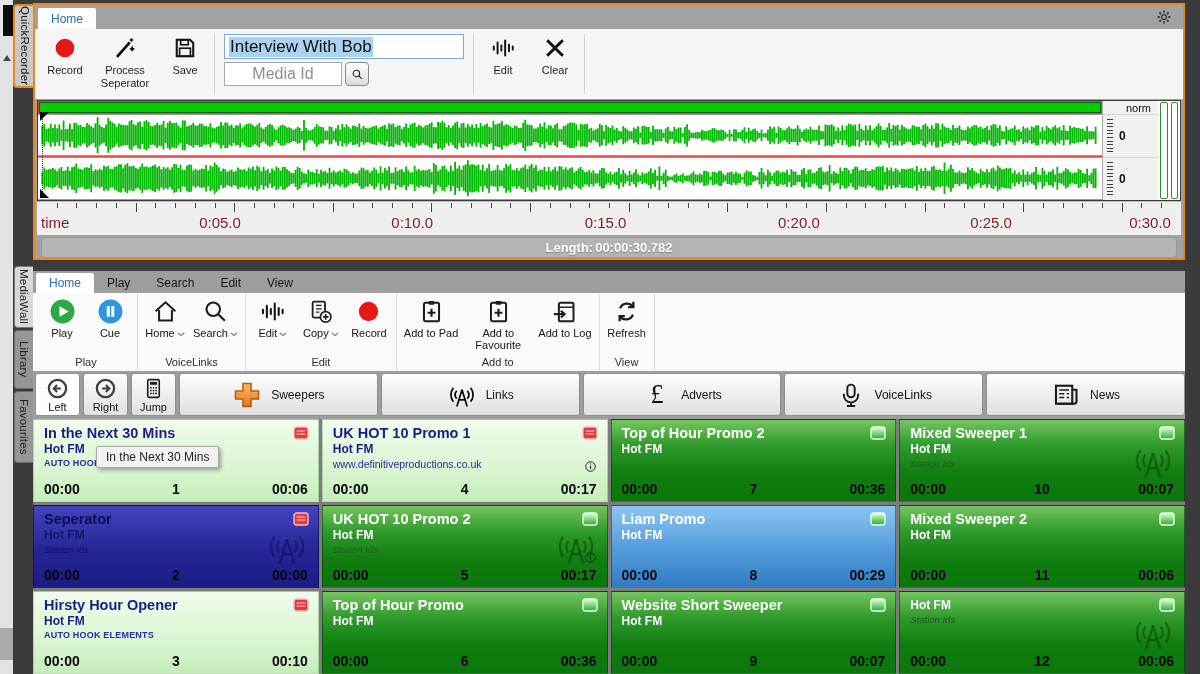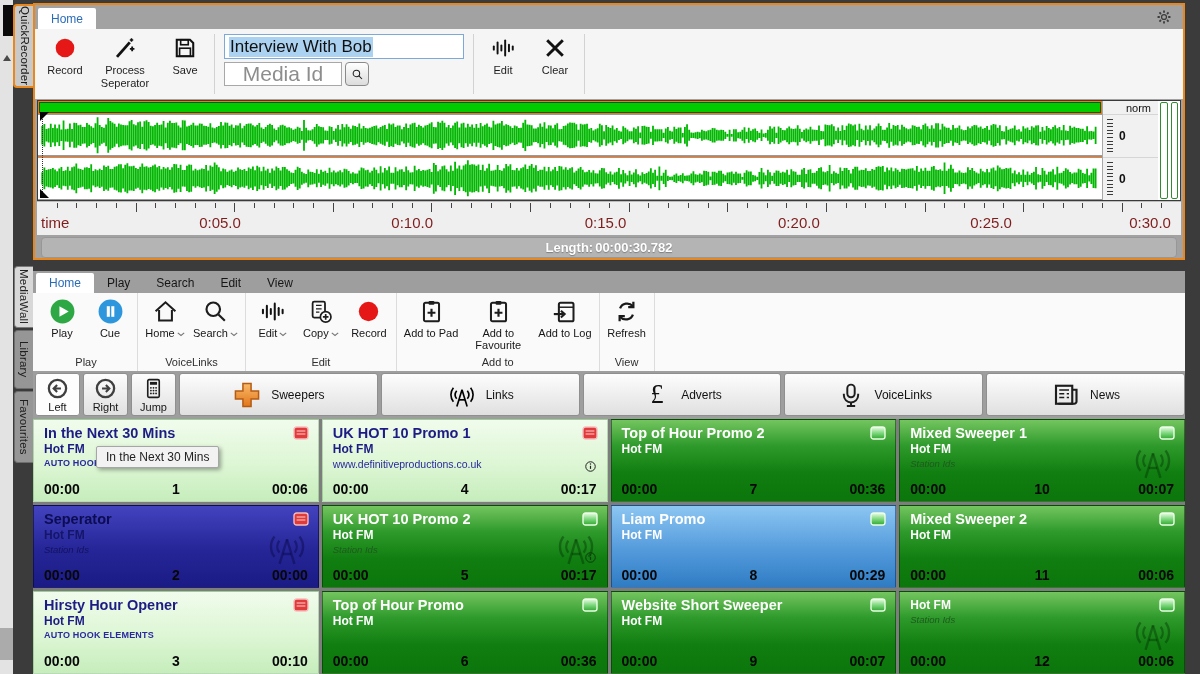--- a/index.html
+++ b/index.html
@@ -26,26 +26,26 @@
   .gearbtn svg{width:18px;height:18px;}
   .r-ribbon{position:absolute;left:0;top:24px;right:0;height:70px;background:#f5f5f5;display:flex;align-items:stretch;padding:2px 4px;box-sizing:border-box;}
   .rb{display:flex;flex-direction:column;align-items:center;justify-content:flex-start;gap:3px;padding:4px 5px;min-width:42px;cursor:pointer;}
   .rb .rb-ic svg{width:26px;height:26px;}
   .rb .lbl{font-size:11px;color:#1d1d1d;text-align:center;line-height:1.15;}
   .vsep{width:1px;background:#d2d2d2;margin:3px 3px;}
   .inputs{display:flex;flex-direction:column;gap:3px;padding:3px 6px 0;}
   .title-box{width:240px;height:25px;border:1px solid #7DA9D8;background:#fff;display:flex;align-items:center;padding:0 4px;font-size:17px;color:#101010;cursor:text;box-sizing:border-box;}
   .title-box .sel{background:#ACD2F2;padding:0 1px;white-space:nowrap;}
   .media-row{display:flex;align-items:center;gap:3px;}
-  .media-input{width:118px;height:24px;border:1px solid #a8a8a8;background:#fff;text-align:center;font-size:21px;color:#222;font-family:"Liberation Sans",sans-serif;box-sizing:border-box;}
+  .media-input{width:118px;height:24px;border:1px solid #a8a8a8;background:#fff;text-align:center;font-size:16px;color:#222;font-family:"Liberation Sans",sans-serif;box-sizing:border-box;}
   .media-input::placeholder{color:#8d8d8d;}
   .mag-btn{width:22px;height:22px;border:1px solid #8a8a8a;border-radius:4px;background:linear-gradient(#ffffff,#dcdcdc);display:flex;align-items:center;justify-content:center;color:#333;cursor:pointer;}
   .mag-btn svg{width:13px;height:13px;}
   
-  .wave-frame{position:absolute;left:2px;right:2px;top:95px;height:101px;border:1px solid #3a3a3a;background:#f97316;display:flex;box-sizing:border-box;}
+  .wave-frame{position:absolute;left:2px;right:2px;top:95px;height:101px;border:1px solid #3a3a3a;background:#ef4444;display:flex;box-sizing:border-box;}
   .wave-main{flex:1;position:relative;display:flex;flex-direction:column;}
   .greenbar{height:9px;margin:1px 1px 0;background:#00CC00;border:1px solid #0b5e0b;}
   .ch{position:relative;height:42px;margin-top:1px;border-top:1px solid #9a9a9a;border-bottom:1px solid #9a9a9a;background:#fff;}
   .ch svg{position:absolute;left:0;top:0;width:100%;height:100%;}
   .cursorline{position:absolute;left:4px;top:12px;bottom:2px;width:0;border-left:1px dotted #333;}
   .tri-top{position:absolute;left:2px;top:11px;width:0;height:0;border-top:9px solid #050505;border-right:9px solid transparent;}
   .tri-bot{position:absolute;left:2px;bottom:2px;width:0;height:0;border-bottom:9px solid #050505;border-right:9px solid transparent;}
   .scale-col{width:56px;background:#f1f1f1;border-left:1px solid #a8a8a8;display:flex;flex-direction:column;box-sizing:border-box;}
   .normlbl{text-align:right;padding:1px 7px 0 0;font-size:11px;color:#111;}
   .zblock{flex:1;display:flex;align-items:center;gap:6px;padding-left:4px;border-top:1px solid #d6d6d6;}

